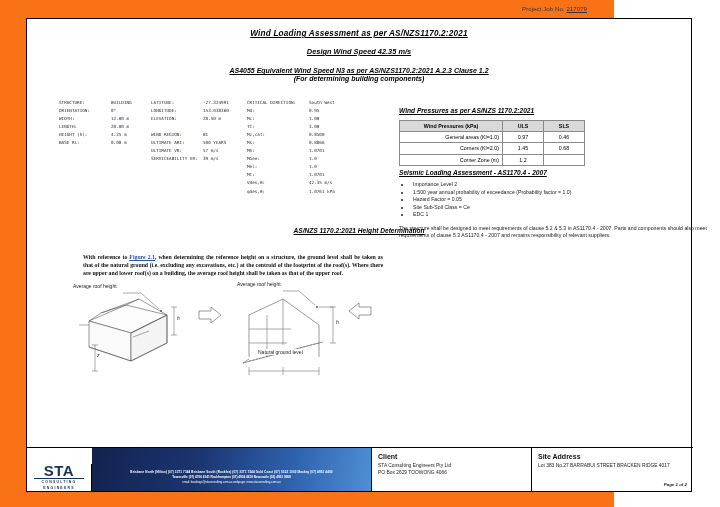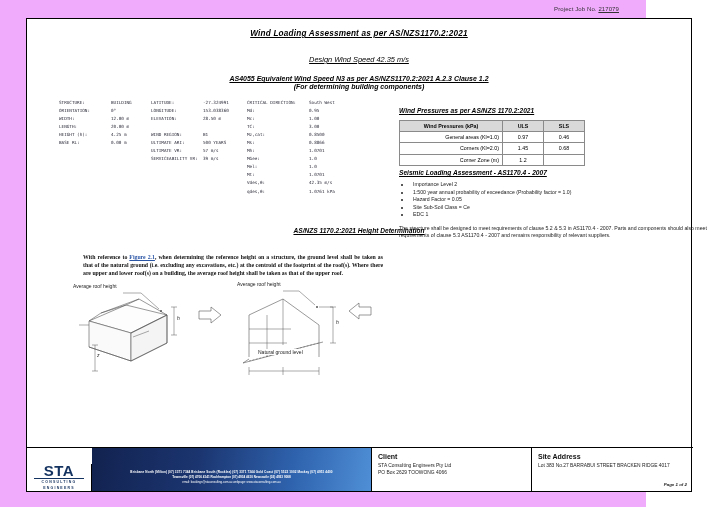--- a/index.html
+++ b/index.html
@@ -1,24 +1,24 @@
 <!DOCTYPE html>
 <html><head>
 <meta charset="utf-8">
 <style>
   html,body{margin:0;padding:0;background:#ffffff;}
   body{width:720px;height:507px;overflow:hidden;font-family:"Liberation Sans",sans-serif;color:#000;}
-  .page{position:relative;width:614px;height:507px;background:#f0abfc;padding-left:32px;}
+  .page{position:relative;width:614px;height:507px;background:#f97316;}
   .sheet{position:absolute;left:26px;top:18px;width:666px;height:474px;border:1.4px solid #000;background:#fff;box-sizing:border-box;}
   .jobno{position:absolute;right:27px;top:6px;font-size:6px;color:#333;letter-spacing:.1px;}
   .jobno u{text-decoration:underline;}
 
   
   .h-main{text-align:center;font-size:8.2px;font-weight:bold;font-style:italic;text-decoration:underline;margin-top:10px;letter-spacing:.2px;}
-  .h-sub{text-align:center;font-size:7.4px;font-weight:normal;font-style:italic;text-decoration:underline;margin-top:17px;}
+  .h-sub{text-align:center;font-size:7.4px;font-weight:bold;font-style:italic;text-decoration:underline;margin-top:9px;}
   .h-sub2{text-align:center;font-size:7px;font-weight:bold;font-style:italic;text-decoration:underline;margin-top:11px;}
   .h-sub2b{text-align:center;font-size:7px;font-weight:bold;font-style:italic;margin-top:1px;}
 
   
   .params{position:absolute;left:32px;top:80px;width:310px;font-family:"DejaVu Sans Mono",monospace;font-size:4.3px;color:#2b2b3a;line-height:8.05px;}
   .prow{display:flex;}
   .plab{display:inline-block;}
   .pval{display:inline-block;}
   .colA{width:92px;}
   .colA .plab{width:52px;}

